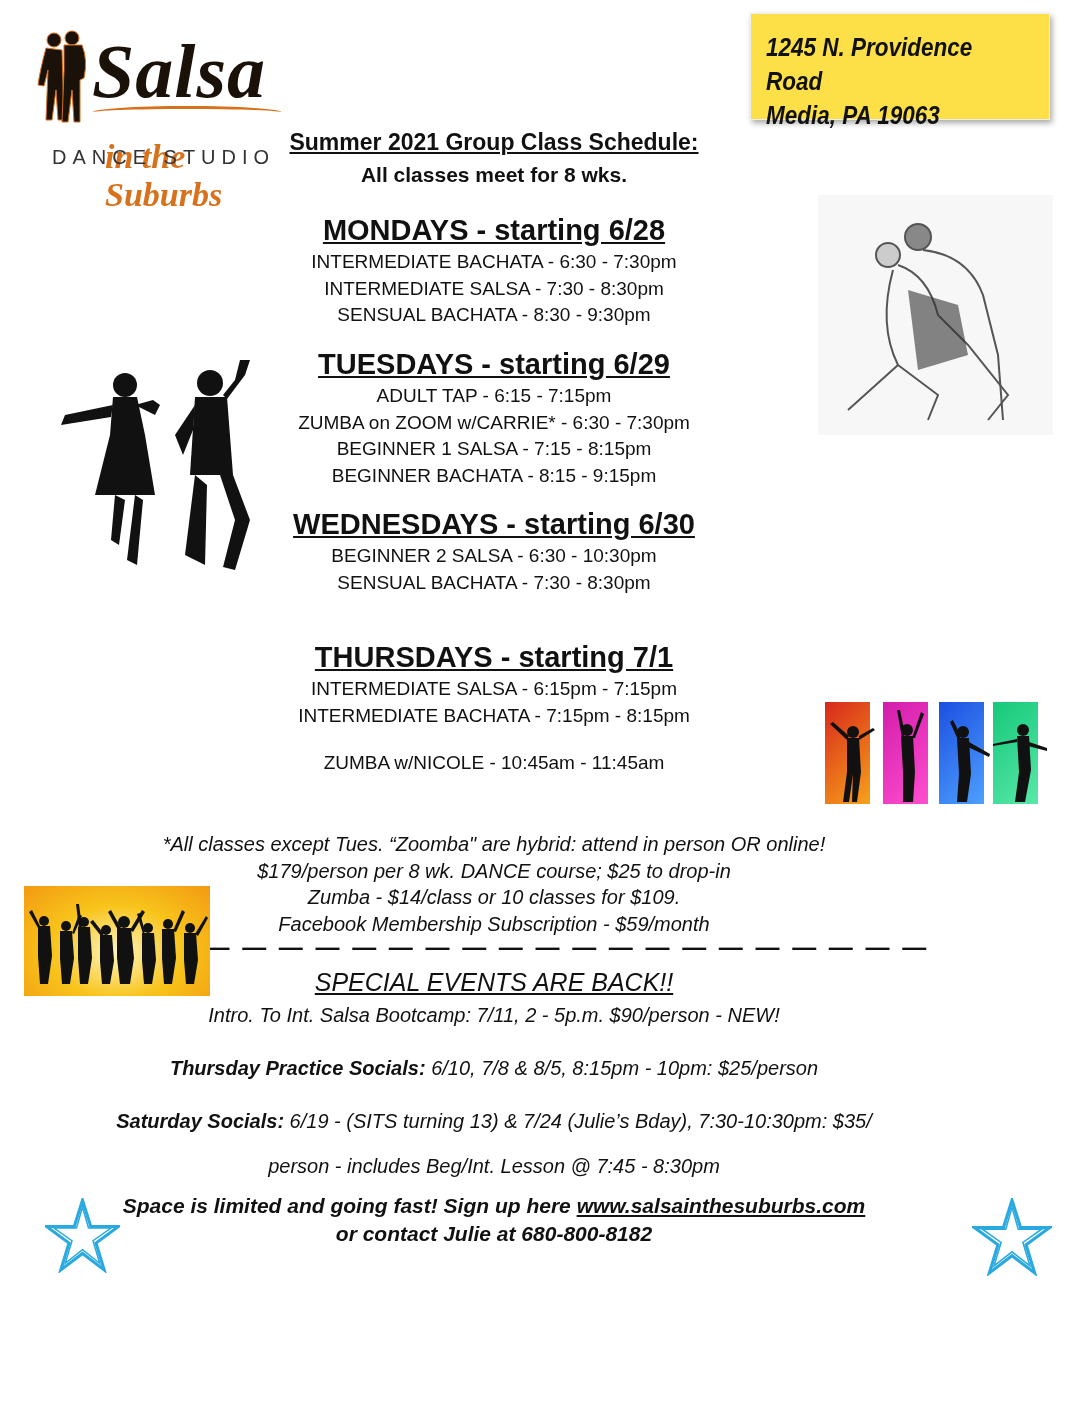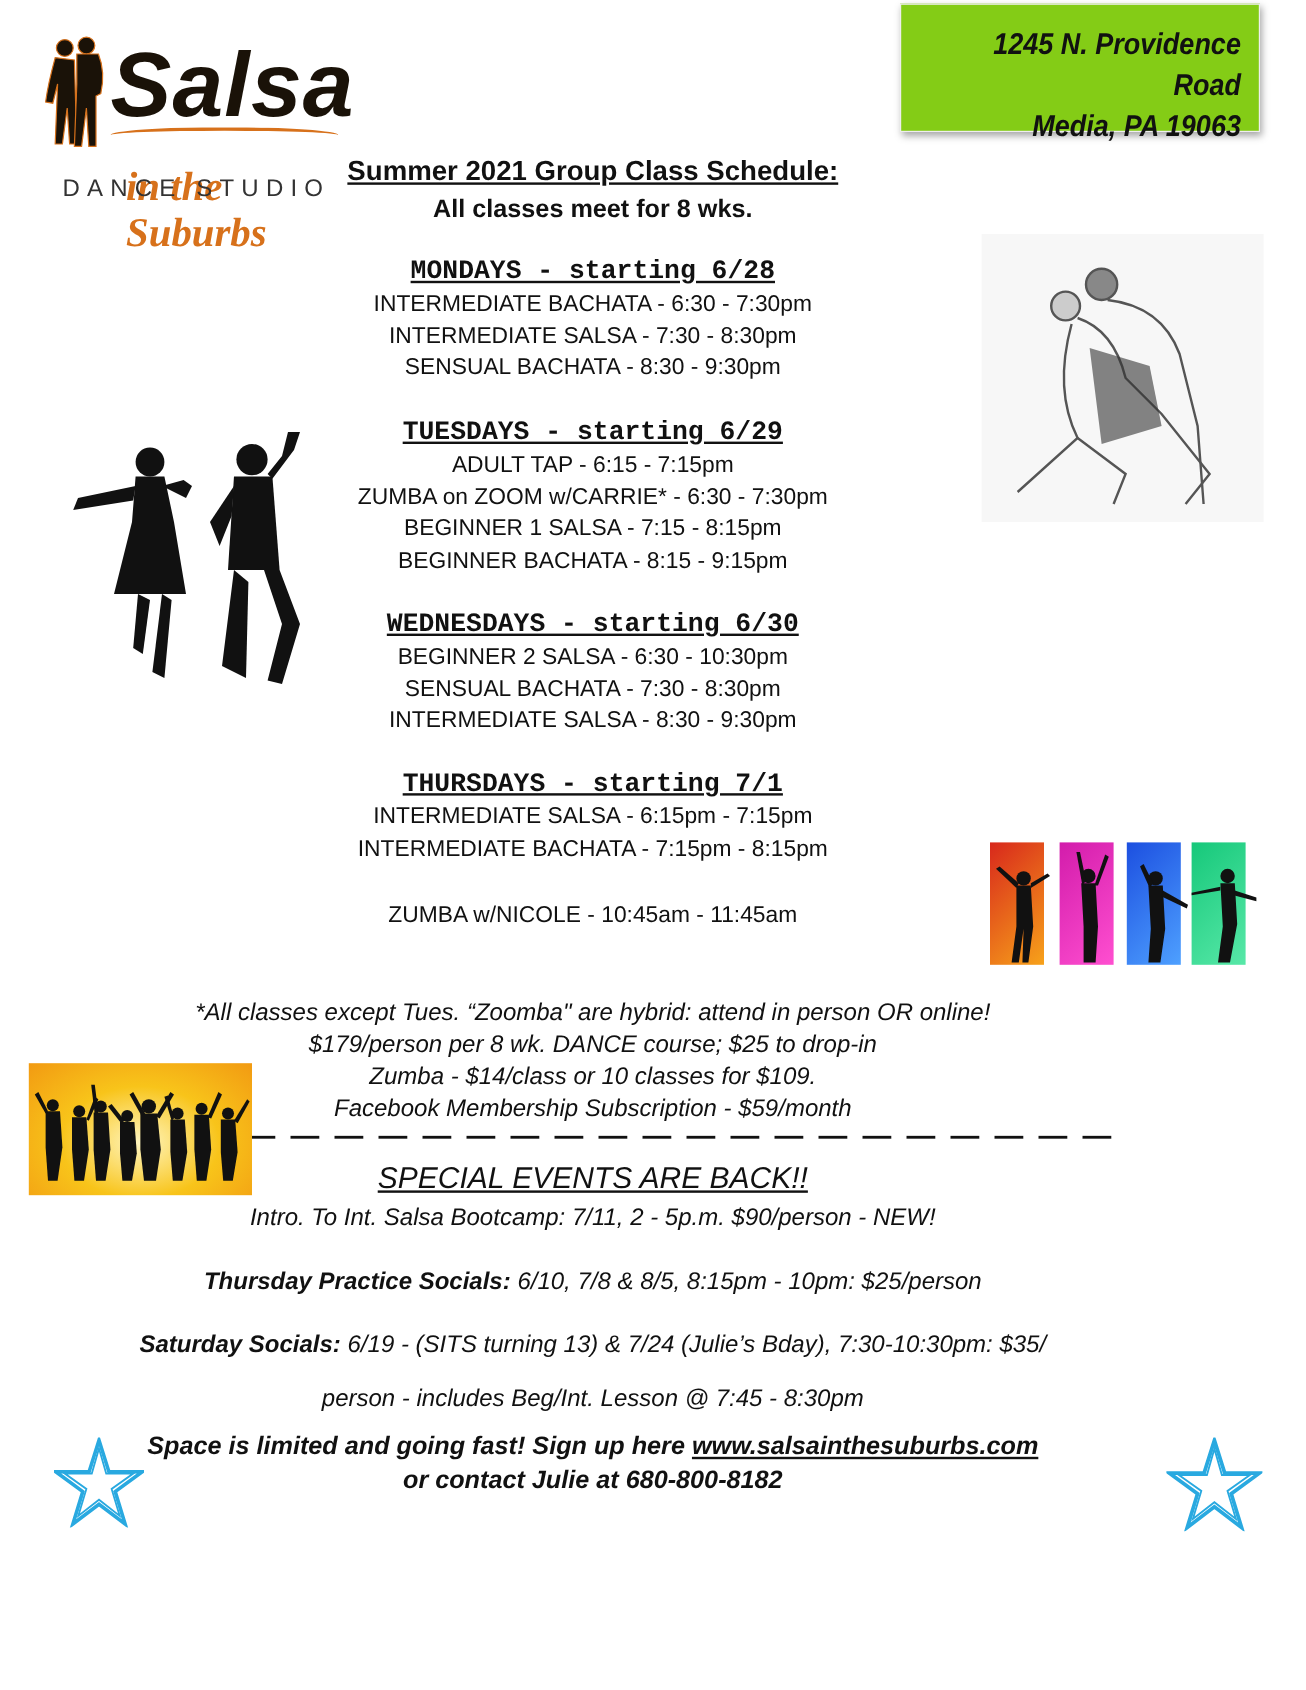--- a/index.html
+++ b/index.html
@@ -1,29 +1,29 @@
 <!DOCTYPE html>
 <html><head>
 <meta charset="utf-8">
 <style>
   html,body{margin:0;padding:0;background:#fff;}
   body{width:1088px;height:1408px;position:relative;overflow:hidden;font-family:"Liberation Sans",sans-serif;color:#111;}
   .abs{position:absolute;}
   .center{position:absolute;left:0;width:988px;text-align:center;}
   .logo{left:30px;top:28px;width:265px;height:145px;}
-  .logo-word{position:absolute;left:62px;top:0;font-family:Liberation Sans, sans-serif;font-style:italic;font-weight:bold;font-size:76px;color:#1a1208;letter-spacing:1px;}
+  .logo-word{position:absolute;left:62px;top:0;font-family:Liberation Serif, serif;font-style:italic;font-weight:bold;font-size:76px;color:#1a1208;letter-spacing:1px;}
   .logo-sub{position:absolute;left:75px;top:82px;font-family:"Liberation Serif",serif;font-style:italic;font-weight:bold;font-size:34px;color:#d7711b;margin-top:28px;}
   .logo-swoosh{position:absolute;left:62px;top:78px;width:190px;height:10px;border-top:3px solid #d7711b;border-radius:50%;}
   .logo-studio{position:absolute;left:22px;top:118px;font-size:20px;letter-spacing:6px;color:#333;}
-  .addr{left:750px;top:3px;width:298px;height:105px;background:#84cc16;box-shadow:2px 3px 6px rgba(0,0,0,.35);border:1px solid #eee;text-align:right;}
+  .addr{left:750px;top:13px;width:298px;height:105px;background:#fde047;box-shadow:2px 3px 6px rgba(0,0,0,.35);border:1px solid #eee;text-align:left;}
   .addr div{font-style:italic;font-weight:bold;font-size:25px;line-height:34px;transform:scaleX(.9);}
   .addr .l1{margin-top:16px;}
   .title{top:129px;font-size:23px;font-weight:bold;text-decoration:underline;}
   .subtitle{top:163px;font-size:21px;font-weight:bold;}
-  .day{font-size:22px;font-weight:bold;text-decoration:underline;font-family:Liberation Mono, monospace;}
+  .day{font-size:29px;font-weight:bold;text-decoration:underline;}
   .cls{font-size:19px;line-height:26.7px;text-align:center;}
   .it{font-style:italic;font-size:20px;line-height:26.5px;}
   .bold-it{font-weight:bold;font-style:italic;}
   .special{font-style:italic;font-size:25px;text-decoration:underline;}
   .dashes{top:933px;font-size:24px;font-weight:bold;letter-spacing:3px;}
   .link{text-decoration:underline;}
   .img-box{position:absolute;}
 </style>
 </head>
 <body>
@@ -63,21 +63,20 @@
   <div class="cls" style="margin-top:2px">ADULT TAP - 6:15 - 7:15pm</div>
   <div class="cls">ZUMBA on ZOOM w/CARRIE* - 6:30 - 7:30pm</div>
   <div class="cls">BEGINNER 1 SALSA - 7:15 - 8:15pm</div>
   <div class="cls">BEGINNER BACHATA - 8:15 - 9:15pm</div>
 </div>
 
 <div class="center" style="top:508px">
   <div class="day">WEDNESDAYS - starting 6/30</div>
   <div class="cls" style="margin-top:2px">BEGINNER 2 SALSA - 6:30 - 10:30pm</div>
   <div class="cls">SENSUAL BACHATA - 7:30 - 8:30pm</div>
-  <div class="cls">INTERMEDIATE SALSA - 8:30 - 9:30pm</div>
 </div>
 
 <div class="center" style="top:641px">
   <div class="day">THURSDAYS - starting 7/1</div>
   <div class="cls" style="margin-top:2px">INTERMEDIATE SALSA - 6:15pm - 7:15pm</div>
   <div class="cls">INTERMEDIATE BACHATA - 7:15pm - 8:15pm</div>
 </div>
 
 <div class="center" style="top:748px">
   <div class="cls" style="margin-top:2px">ZUMBA w/NICOLE - 10:45am - 11:45am</div>

